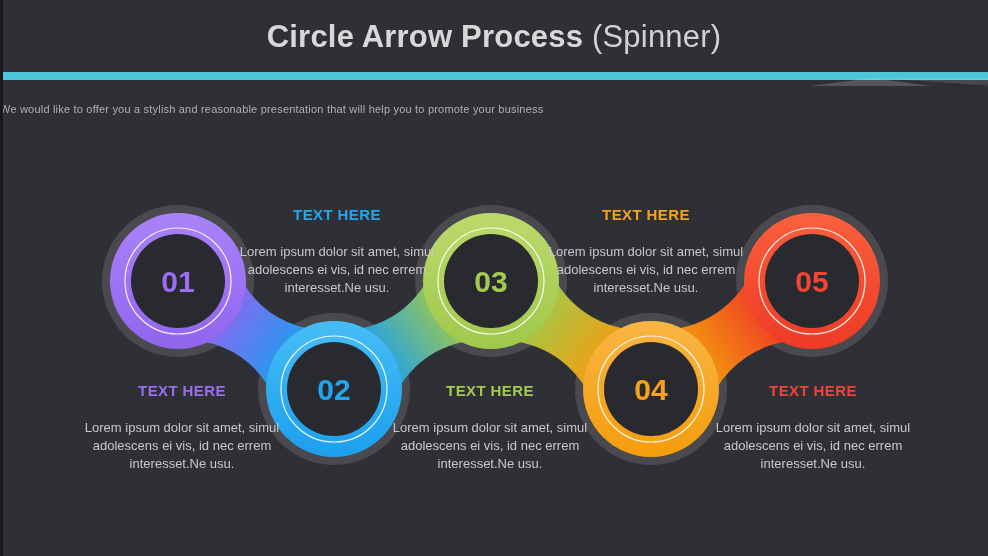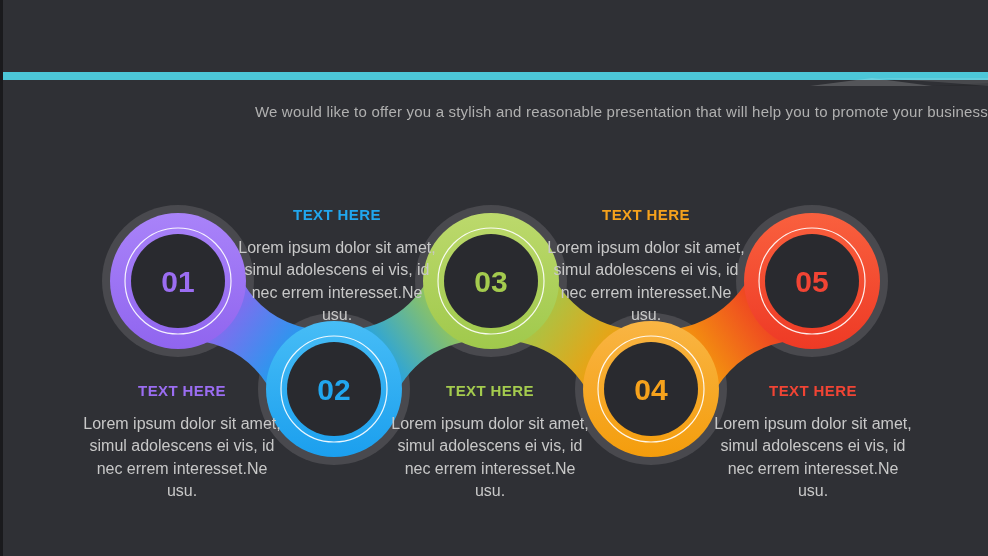--- a/index.html
+++ b/index.html
@@ -12,33 +12,34 @@
   .slide-title{
     margin:0;position:absolute;top:20px;left:0;width:100%;
     text-align:center;font-size:31px;color:#d8d8d8;line-height:1.1;
     letter-spacing:.2px;
   }
   .title-bold{font-weight:bold;}
   .title-light{font-weight:normal;color:#d2d2d2;}
   .accent-bar{position:absolute;top:72px;left:0;width:988px;height:8px;background:#4cc7d8;}
   .subtitle{
     position:absolute;top:103px;left:0;width:100%;
-    text-align:right;font-size:15px;color:#b0b0b0;letter-spacing:.2px;
+    text-align:left;font-size:11px;color:#b0b0b0;letter-spacing:.2px;
   }
   #diagram{position:absolute;left:0;top:0;}
   .text-block{position:absolute;width:200px;text-align:center;}
   .text-label{font-size:15px;font-weight:bold;letter-spacing:.4px;text-align:center;}
-  .text-body{margin-top:14px;font-size:16px;line-height:1.4;color:#c8c8c8;}
+  .text-body{margin-top:20px;font-size:13px;line-height:1.4;color:#c8c8c8;}
   .num{font-family:"Liberation Sans",sans-serif;font-weight:bold;}
 </style>
 </head>
 <body>
 
 <div class="slide">
 
+  <h1 class="slide-title"><span class="title-bold">Circle Arrow Process</span><span class="title-light"> (Spinner)</span></h1>
 
   <div class="accent-bar" style="background: rgb(76, 199, 216);">
     <svg width="988" height="8">
       <polygon points="810,8 872,0 932,8" fill="rgba(255,255,255,0.18)"></polygon>
       <polygon points="872,0 988,0 988,8 938,4" fill="rgba(255,255,255,0.12)"></polygon>
       <polygon points="932,8 988,8 988,5" fill="rgba(0,0,0,0.10)"></polygon>
     </svg>
   </div>
 
   <div class="subtitle">We would like to offer you a stylish and reasonable presentation that will help you to promote your business</div>

